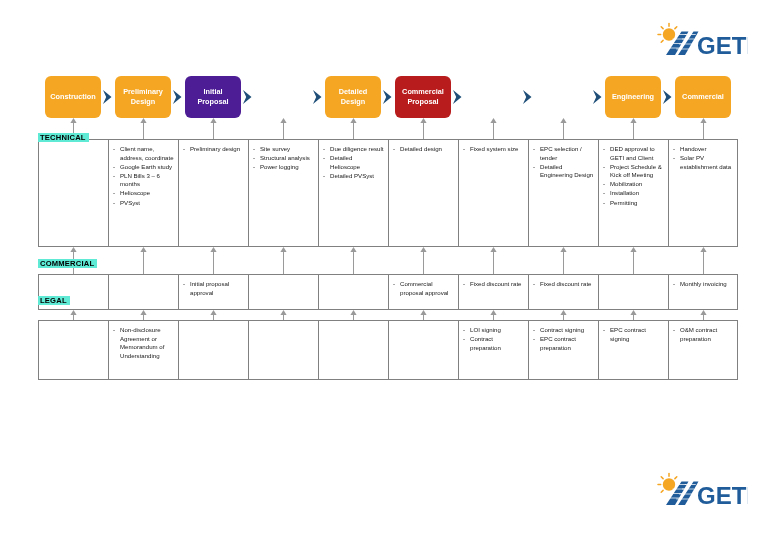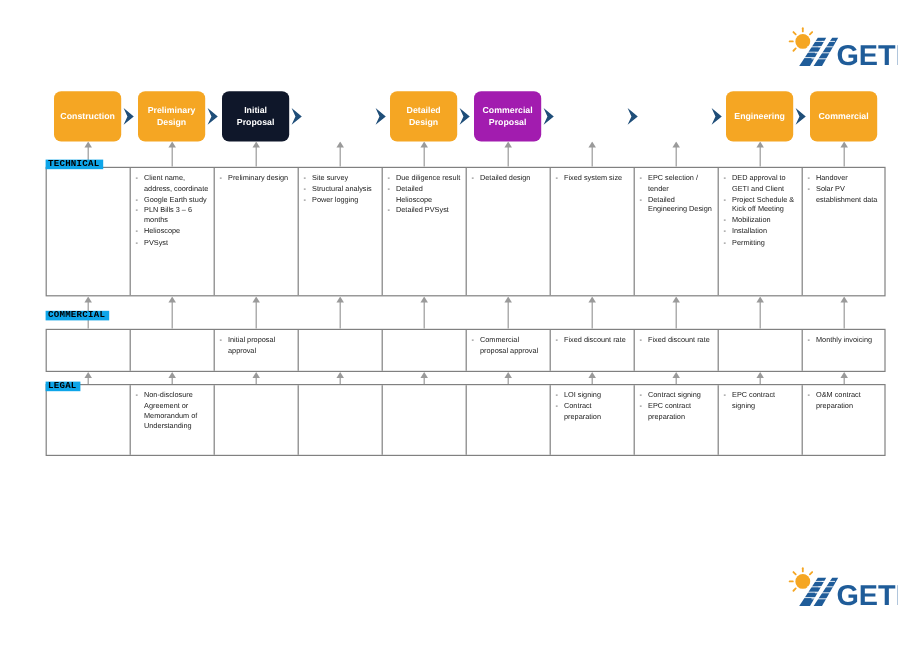--- a/index.html
+++ b/index.html
@@ -55,25 +55,24 @@
   }
   .chev svg { display: block; }
 
   
   .lane-label {
     position: absolute;
     font-size: 7.6px;
     font-weight: bold;
     color: #000000;
     letter-spacing: 0.2px;
-    background: #0ea5e9;
+    background: #5eead4;
     padding: 0 3px 0 2px;
     z-index: 5;
     white-space: nowrap;
-    font-family: Liberation Mono, monospace;
   }
 
   
   .lane-table {
     position: absolute;
     left: 38px;
     width: 700px;
     border: 1px solid #808080;
     background: #ffffff;
     display: flex;
@@ -188,42 +187,42 @@
         </svg>
       </div>
       <div class="stage-box" style="left: 77px; width: 56px; background: rgb(245, 166, 35);">
         <span>Preliminary Design</span>
       </div>
       <div class="chev" style="left: 134px;">
         <svg width="12" height="16" viewBox="0 0 12 16">
           <path d="M1 1 L9.5 8 L1 15 L4.2 8 Z" fill="#1F4E79"></path>
         </svg>
       </div>
-      <div class="stage-box" style="left: 147px; width: 56px; background: #0f172a;">
+      <div class="stage-box" style="left: 147px; width: 56px; background: #4c1d95;">
         <span>Initial Proposal</span>
       </div>
       <div class="chev" style="left: 204px;">
         <svg width="12" height="16" viewBox="0 0 12 16">
           <path d="M1 1 L9.5 8 L1 15 L4.2 8 Z" fill="#1F4E79"></path>
         </svg>
       </div>
       <div class="chev" style="left: 274px;">
         <svg width="12" height="16" viewBox="0 0 12 16">
           <path d="M1 1 L9.5 8 L1 15 L4.2 8 Z" fill="#1F4E79"></path>
         </svg>
       </div>
       <div class="stage-box" style="left: 287px; width: 56px; background: rgb(245, 166, 35);">
         <span>Detailed Design</span>
       </div>
       <div class="chev" style="left: 344px;">
         <svg width="12" height="16" viewBox="0 0 12 16">
           <path d="M1 1 L9.5 8 L1 15 L4.2 8 Z" fill="#1F4E79"></path>
         </svg>
       </div>
-      <div class="stage-box" style="left: 357px; width: 56px; background: #a21caf;">
+      <div class="stage-box" style="left: 357px; width: 56px; background: #b91c1c;">
         <span>Commercial Proposal</span>
       </div>
       <div class="chev" style="left: 414px;">
         <svg width="12" height="16" viewBox="0 0 12 16">
           <path d="M1 1 L9.5 8 L1 15 L4.2 8 Z" fill="#1F4E79"></path>
         </svg>
       </div>
       <div class="chev" style="left: 484px;">
         <svg width="12" height="16" viewBox="0 0 12 16">
           <path d="M1 1 L9.5 8 L1 15 L4.2 8 Z" fill="#1F4E79"></path>
@@ -517,21 +516,21 @@
           <line x1="3.5" y1="10" x2="3.5" y2="4" stroke="#9a9a9a" stroke-width="1"></line>
           <path d="M3.5 0 L6.6 5 L0.4 5 Z" fill="#9a9a9a"></path>
         </svg>
       </div>
       <div class="conn" style="left: 699.5px; top: 310px; height: 10px;">
         <svg width="7" height="10" viewBox="0 0 7 10">
           <line x1="3.5" y1="10" x2="3.5" y2="4" stroke="#9a9a9a" stroke-width="1"></line>
           <path d="M3.5 0 L6.6 5 L0.4 5 Z" fill="#9a9a9a"></path>
         </svg>
       </div>
-      <div class="lane-label" style="left: 38px; top: 318px;">LEGAL</div>
+      <div class="lane-label" style="left: 38px; top: 296px;">LEGAL</div>
       <div class="lane-table" style="top: 320px; height: 60px;">
         <div class="lane-cell" style="width: 70px; flex: 0 0 70px;"></div>
         <div class="lane-cell" style="width: 70px; flex: 0 0 70px;">
           <ul class="bullet-list">
             <li>Non-disclosure Agreement or Memorandum of Understanding</li>
           </ul>
         </div>
         <div class="lane-cell" style="width: 70px; flex: 0 0 70px;"></div>
         <div class="lane-cell" style="width: 70px; flex: 0 0 70px;"></div>
         <div class="lane-cell" style="width: 70px; flex: 0 0 70px;"></div>

